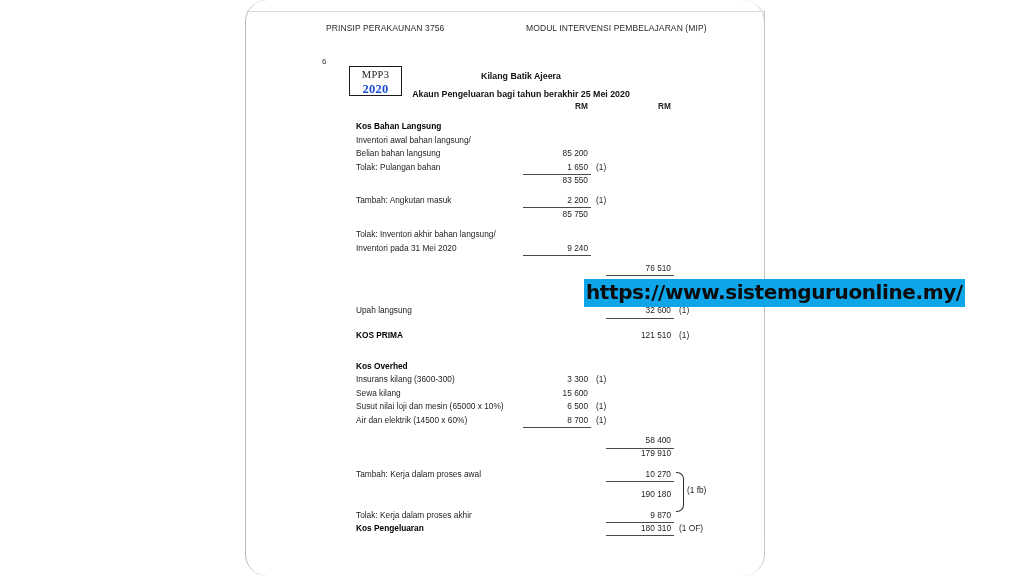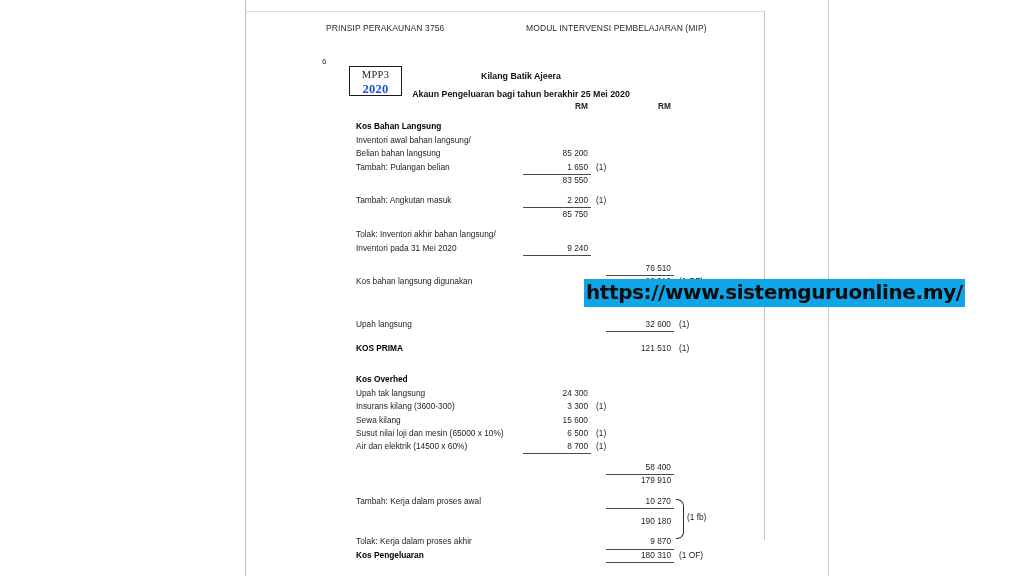--- a/index.html
+++ b/index.html
@@ -13,26 +13,27 @@
     font-family: "Liberation Sans", sans-serif;
     overflow: hidden;
     position: relative;
   }
 
   
   #page-sheet {
     position: absolute;
     left: 245px;
     top: 0px;
-    width: 584px;
+    width: 520px;
     height: 576px;
     background: #ffffff;
     border-left: 1.5px solid #b9b9b9;
     border-right: 1px solid #c9c9c9;
     box-sizing: border-box;
+    border-radius: 22px;
   }
   #page-sheet::after {
     content: "";
     position: absolute;
     left: 0; right: -1px;
     top: 0;
     height: 0;
   }
   
   .sheet-top-rule {
@@ -275,21 +276,21 @@
       <span class="lbl">Inventori awal bahan langsung/</span>
     </div>
 
 
     <div class="row">
       <span class="lbl">Belian bahan langsung</span>
       <span class="c1">85 200</span>
     </div>
 
     <div class="row">
-      <span class="lbl">Tambah: Pulangan belian</span>
+      <span class="lbl">Tolak: Pulangan bahan</span>
       <span class="c1">1 650</span>
       <span class="mk m1">(1)</span>
       <span class="ul1"></span>
     </div>
 
     <div class="row">
       <span class="c1">83 550</span>
     </div>
 
     <div class="row gap"></div>
@@ -317,25 +318,20 @@
       <span class="ul1"></span>
     </div>
 
     <div class="row gap"></div>
 
     <div class="row">
       <span class="c2">76 510</span>
       <span class="ul2"></span>
     </div>
 
-    <div class="row">
-      <span class="lbl">Kos bahan langsung digunakan</span>
-      <span class="c2">88 910</span>
-      <span class="mk m2">(1 OF)</span>
-    </div>
 
     <div class="row gap2"></div>
     <div class="row gap2"></div>
     <div class="row gap"></div>
 
     <div class="row">
       <span class="lbl">Upah langsung</span>
       <span class="c2">32 600</span>
       <span class="mk m2">(1)</span>
       <span class="ul2 btm"></span>
@@ -349,24 +345,20 @@
       <span class="mk m2">(1)</span>
     </div>
 
     <div class="row gap2"></div>
     <div class="row gap"></div>
 
     <div class="row">
       <span class="lbl bold">Kos Overhed</span>
     </div>
 
-    <div class="row">
-      <span class="lbl">Upah tak langsung</span>
-      <span class="c1">24 300</span>
-    </div>
 
     <div class="row">
       <span class="lbl">Insurans kilang (3600-300)</span>
       <span class="c1">3 300</span>
       <span class="mk m1">(1)</span>
     </div>
 
     <div class="row">
       <span class="lbl">Sewa kilang</span>
       <span class="c1">15 600</span>

